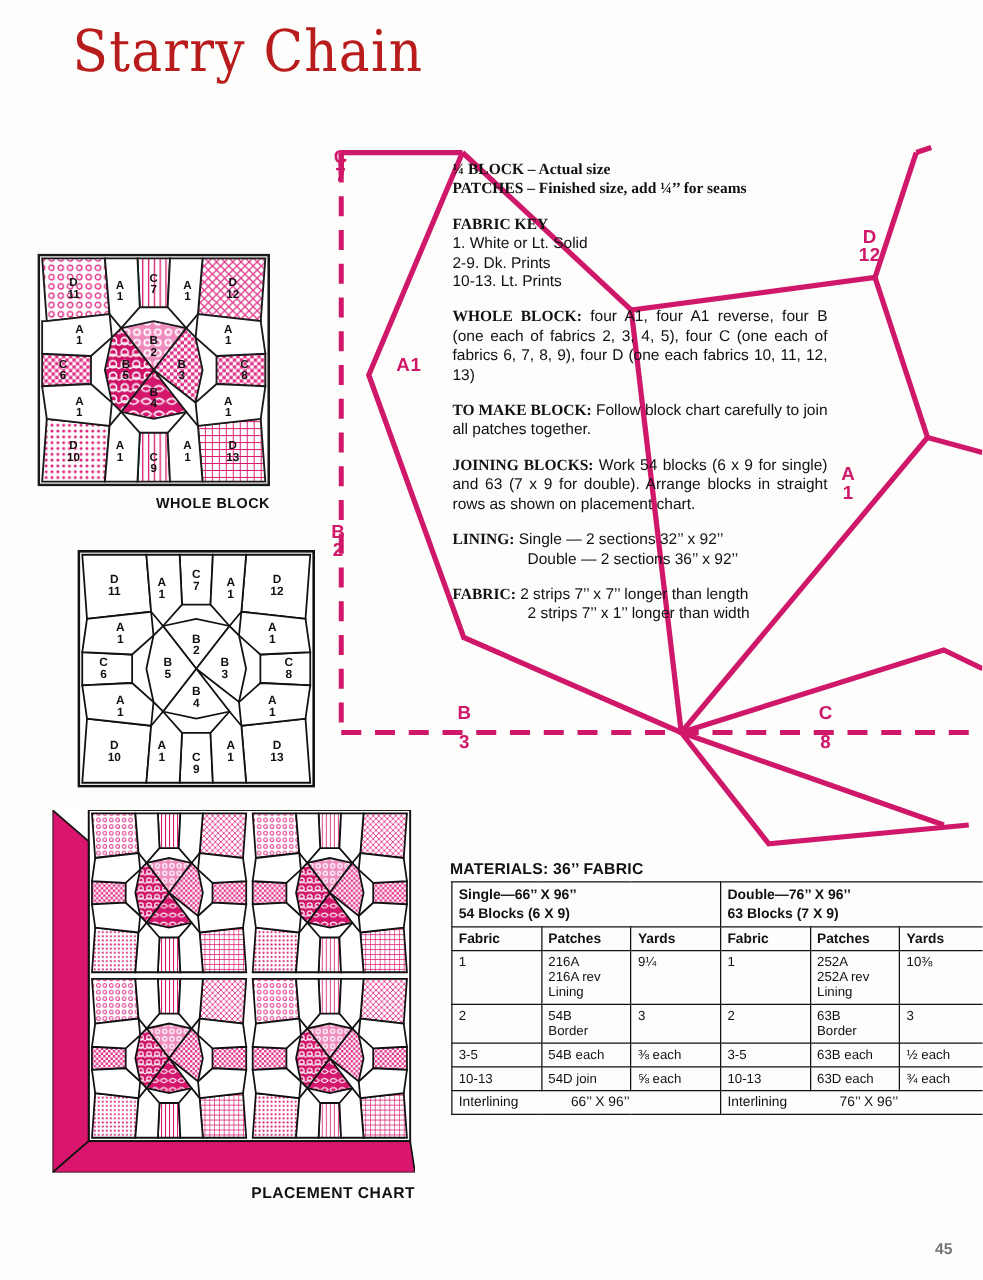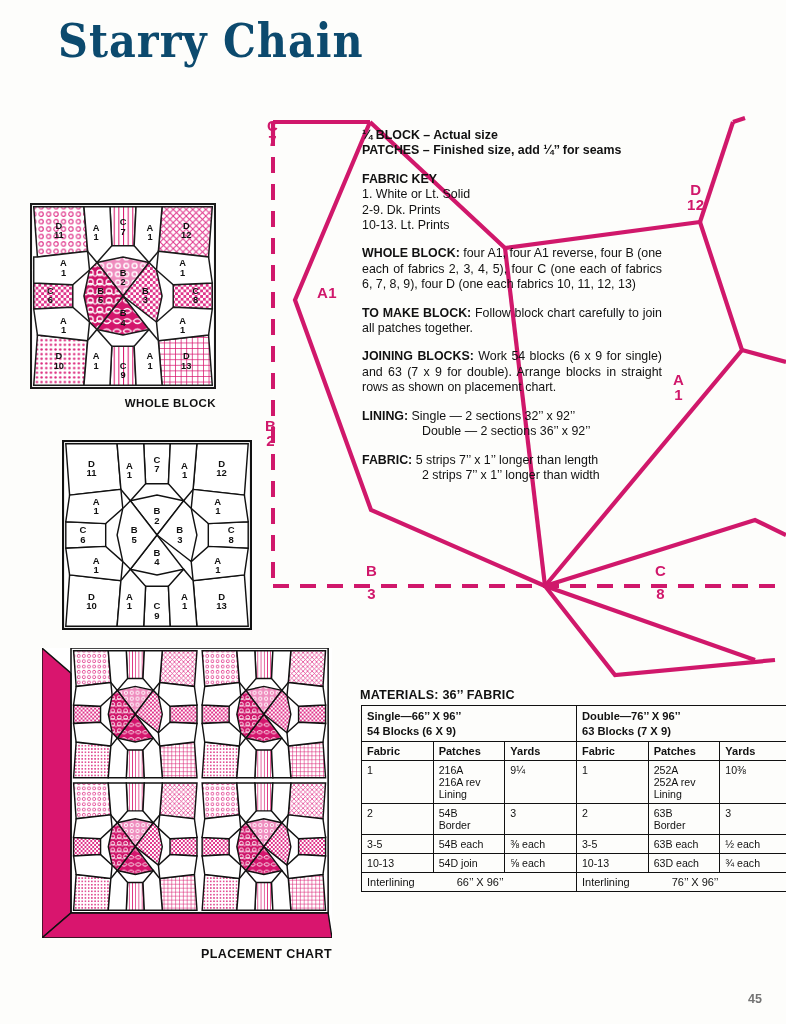--- a/index.html
+++ b/index.html
@@ -11,23 +11,23 @@
     color: #111;
     position: relative;
     overflow: hidden;
   }
   .page { position:absolute; inset:0; }
 
   
   #title {
     position:absolute; left:58px; top:14px;
     font-family: "DejaVu Serif", serif;
-    font-size: 46px; font-weight: 700;
+    font-size: 46px; font-weight: 400;
     letter-spacing: 1px;
-    color:#0c4a6e;
+    color:#b91c1c;
     font-stretch: semi-condensed;
   }
 
   
   #wholeblock-figure { position:absolute; left:30px; top:203px; width:186px; }
   #wholeblock-img { width:186px; height:186px; display:block; }
   .fig-caption {
     text-align:right; font-size:11.5px; font-weight:700;
     letter-spacing:0.4px; margin-top:8px; color:#111;
   }
@@ -57,21 +57,21 @@
   .mag-label .num { display:block; }
 
   
   #instructions {
     position:absolute; left:362px; top:128px; width:300px;
     font-size:12.4px; line-height:15.4px; color:#111;
   }
   #instructions p { margin:0 0 0 0; }
   #instructions .blk { margin-bottom:13px; }
   #instructions .blk:last-child { margin-bottom:0; }
-  #instructions b { font-weight:700; }
+  #instructions b { font-weight:700;font-family:Liberation Serif, serif; }
   .hang { padding-left:58px; text-indent:-58px; }
   .hang2 { padding-left:60px; text-indent:0; }
   .justify { text-align:justify; }
 
   
   #materials-heading {
     position:absolute; left:360px; top:688px;
     font-size:12.6px; font-weight:700; letter-spacing:0.2px;
   }
   #materials-table-wrap {
@@ -478,21 +478,21 @@
     <div class="blk justify">
       <p><b>JOINING BLOCKS:</b><span> Work 54 blocks (6 x 9 for single) and 63 (7 x 9 for double). Arrange blocks in straight rows as shown on placement chart.</span></p>
     </div>
 
     <div class="blk">
       <p class="hang"><b>LINING:</b> <span>Single — 2 sections 32’’ x 92’’</span></p>
       <p class="hang2">Double — 2 sections 36’’ x 92’’</p>
     </div>
 
     <div class="blk">
-      <p class="hang"><b>FABRIC:</b><span> 5 strips 7’’ x 1’’ longer than length</span></p>
+      <p class="hang"><b>FABRIC:</b><span> 2 strips 7’’ x 7’’ longer than length</span></p>
       <p class="hang2">2 strips 7’’ x 1’’ longer than width</p>
     </div>
   </div>
 
   <div id="materials-heading">MATERIALS:  36’’ FABRIC</div>
 
   <div id="materials-table-wrap">
     <table class="mat">
       <tbody>
         <tr>

